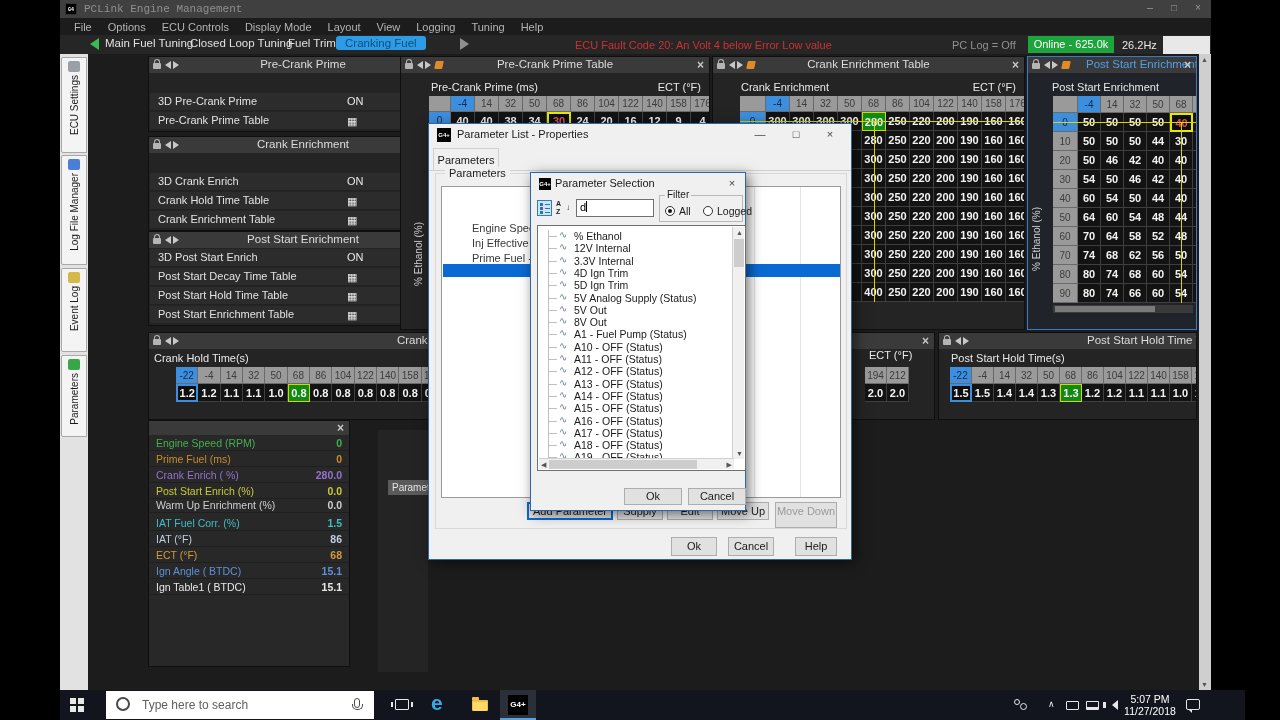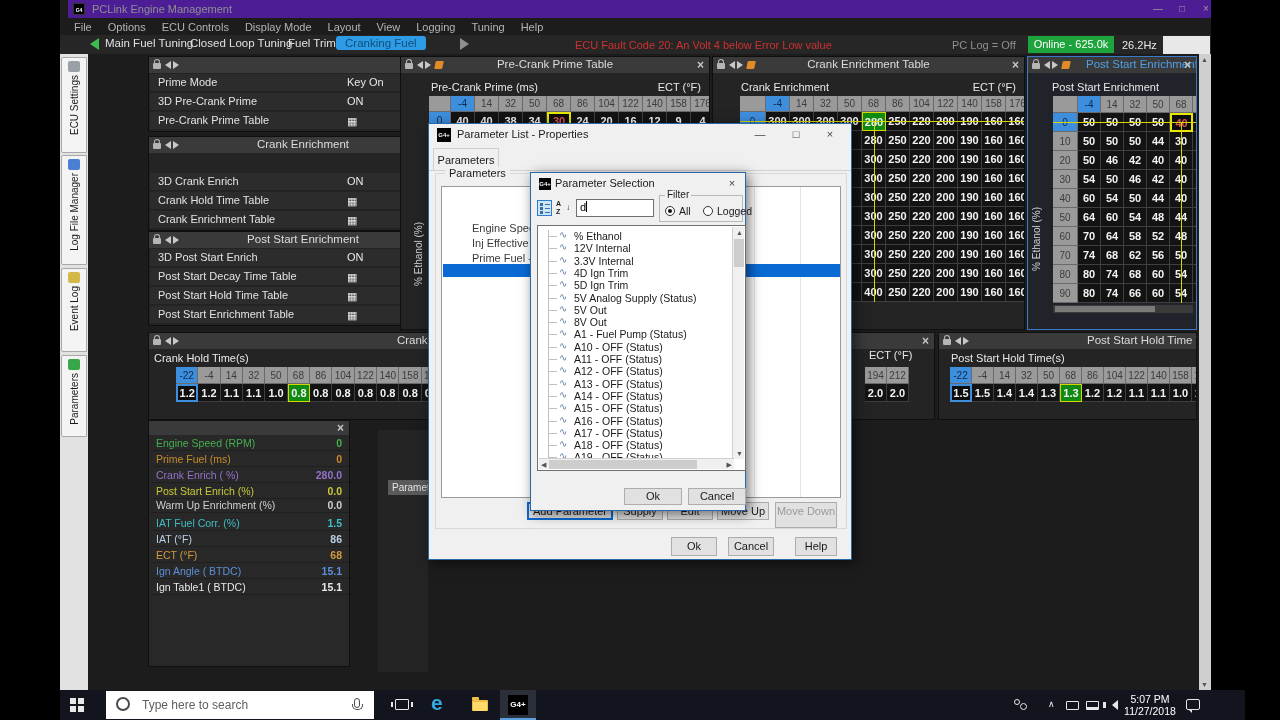--- a/index.html
+++ b/index.html
@@ -3,21 +3,21 @@
 <meta charset="utf-8">
 <style>
   * { margin:0; padding:0; box-sizing:border-box; }
   html,body { background:#000; width:1280px; height:720px; overflow:hidden;
     font-family:"Liberation Sans", sans-serif; }
   #stage { position:relative; width:1280px; height:720px; background:#000; overflow:hidden; }
   .abs { position:absolute; }
 
   
   #app { position:absolute; left:60px; top:0; width:1151px; height:690px; background:#1c1c1c; overflow:hidden; }
-  #titlebar { position:absolute; left:8px; top:0; width:100%; height:18px; background:#4c1d95; }
+  #titlebar { position:absolute; left:0; top:0; width:100%; height:18px; background:#404040;font-family:Liberation Mono, monospace; }
   .g4ico { position:absolute; left:5px; top:3px; width:12px; height:12px; background:#000;
     color:#fff; font-size:5px; font-weight:bold; text-align:center; line-height:12px; border:1px solid #333;}
   #win-title { position:absolute; left:24px; top:3px; font-size:11px; color:#8f8f8f; }
   .winctl { position:absolute; top:1px; width:22px; height:16px; color:#9a9a9a; font-size:10px; text-align:center; line-height:16px; }
   #menubar { position:absolute; left:0; top:18px; width:100%; height:17px; background:#1c1c1c; display:flex; align-items:center; padding-left:6px; }
   .menu-item { font-size:11px; color:#b4b4b4; padding:0 8px; }
   #tabbar { position:absolute; left:0; top:35px; width:100%; height:19px; background:#262626; }
   .tri-l { width:0;height:0;border-top:6px solid transparent;border-bottom:6px solid transparent;border-right:9px solid #3dbb4e; }
   .tri-r { width:0;height:0;border-top:6px solid transparent;border-bottom:6px solid transparent;border-left:9px solid #8f8f8f; }
   .page-tab { position:absolute; top:2px; font-size:11.5px; color:#e0e0e0; white-space:nowrap; }
@@ -219,25 +219,22 @@
           <span class="sic" style="background: rgb(58, 166, 74); writing-mode: horizontal-tb;"></span>
           <span>Parameters</span>
         </div>
       </div>
     <div id="workspace" style="position: absolute; left: 0px; top: 0px; width: 100%; height: 100%;">
         <div class="panel" style="left: 88px; top: 56px; width: 310px; height: 76px;">
           <div class="ptitle">
             <span class="ic-lock"></span>
             <span class="mini-tri-l"></span>
             <span class="mini-tri-r"></span>
+            <span class="tcap">Pre-Crank Prime</span>
             <span class="pclose">×</span>
-          </div>
-          <div class="prow" style="top: 17px;">
-            <span class="plab">Prime Mode</span>
-            <span class="pval">Key On</span>
           </div>
           <div class="prow" style="top: 36px;">
             <span class="plab">3D Pre-Crank Prime</span>
             <span class="pval">ON</span>
           </div>
           <div class="prow" style="top: 55px;">
             <span class="plab">Pre-Crank Prime Table</span>
             <span class="pval grid-glyph">▦</span>
           </div>
         </div>

